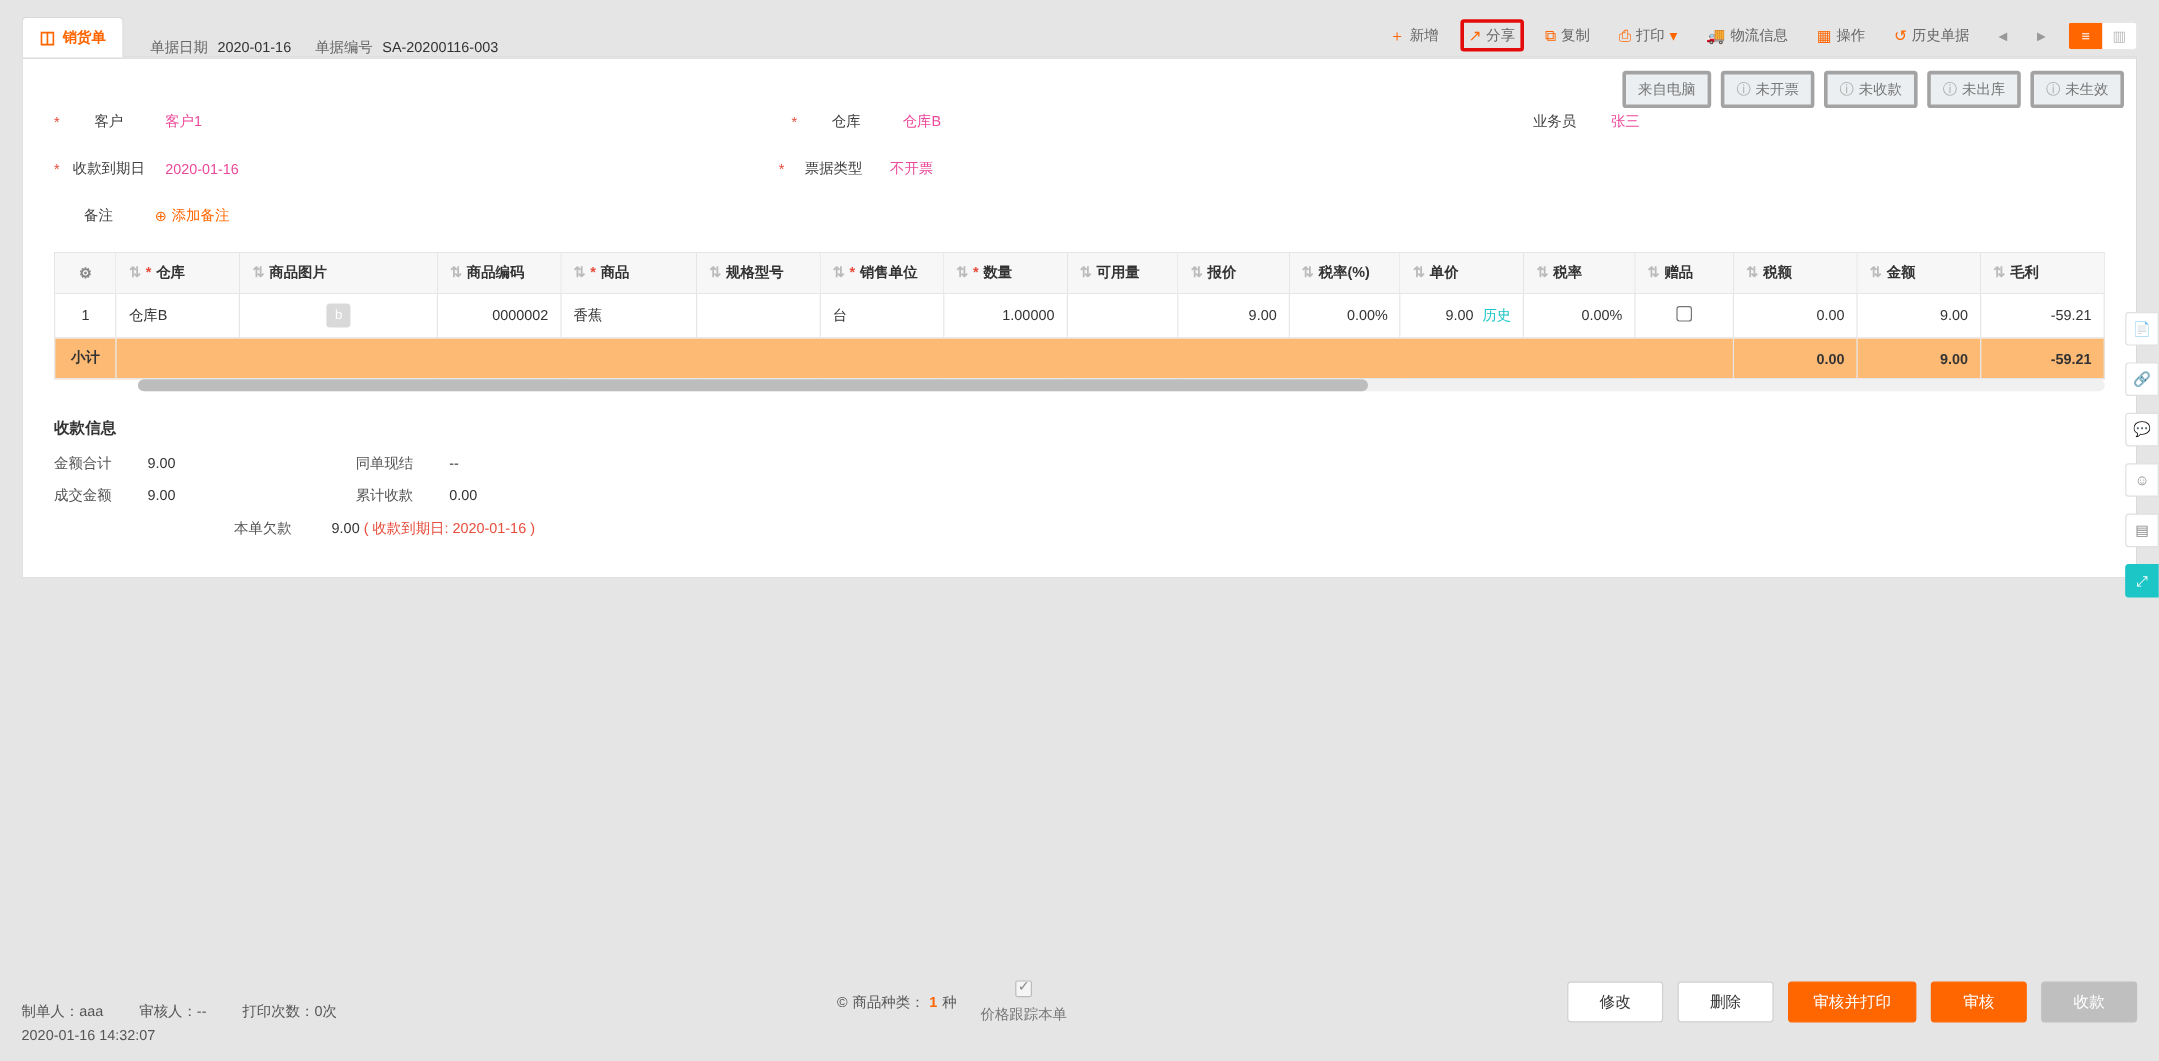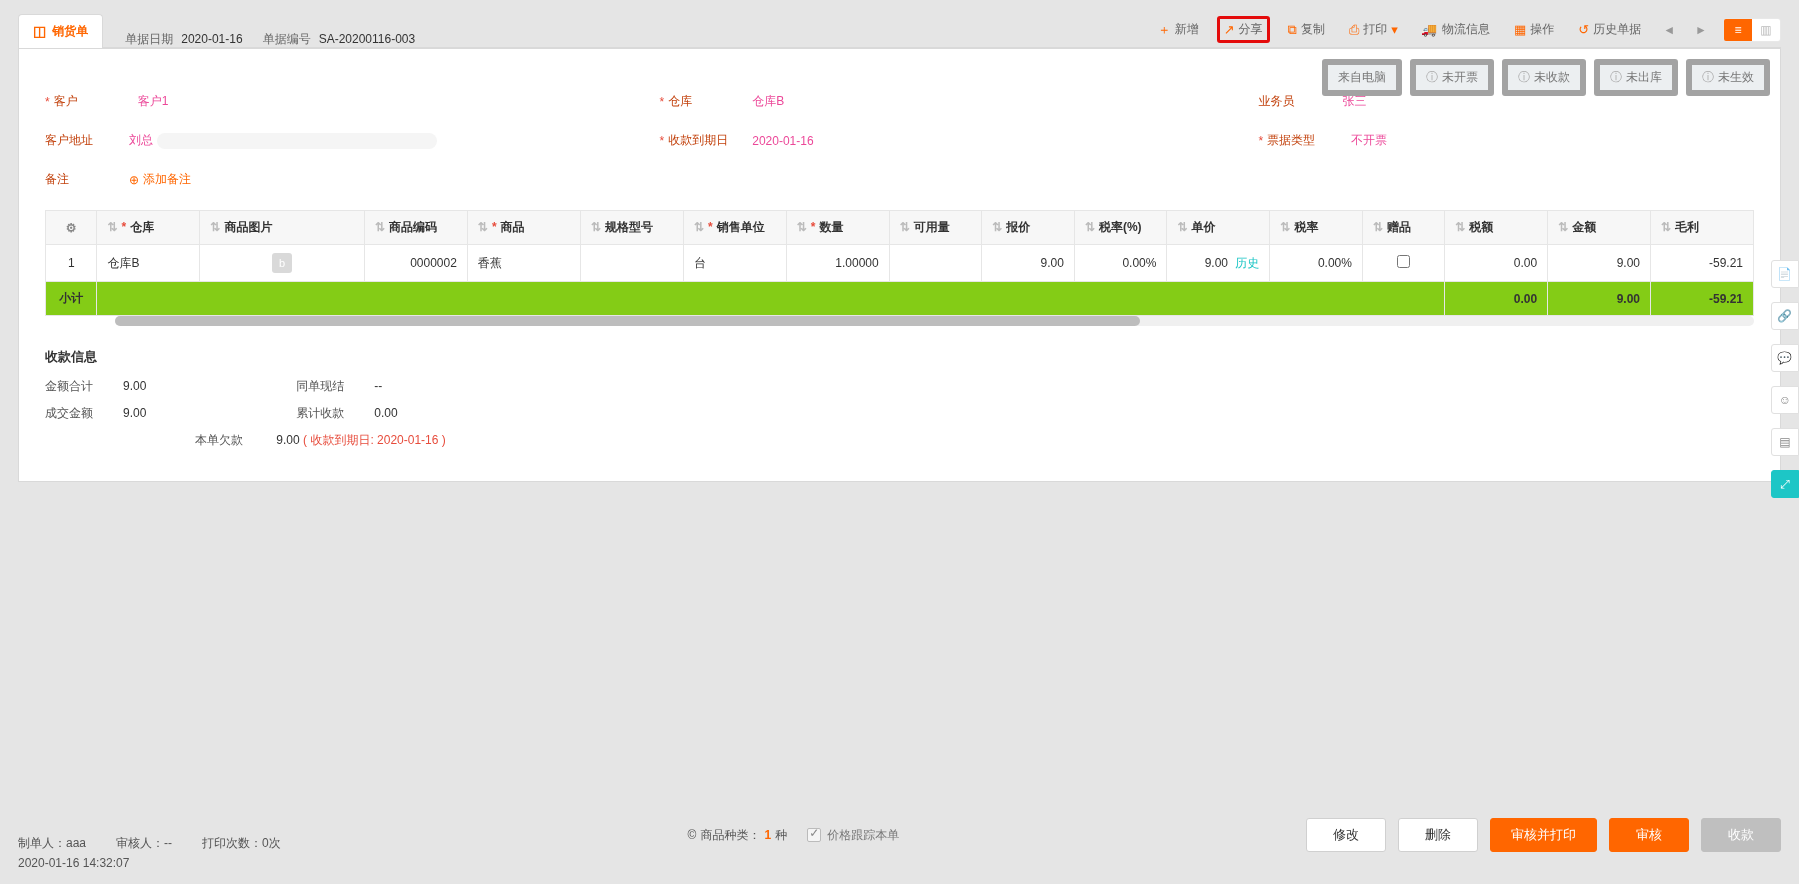--- a/index.html
+++ b/index.html
@@ -56,55 +56,55 @@
   .view-toggle .vt { width:28px; height:22px; display:inline-flex; align-items:center; justify-content:center; cursor:pointer; }
   .vt.active { background:#f60; color:#fff; }
   .vt:not(.active){ background:#fff; color:#bbb; }
 
   
   .chips {
     position:absolute;
     right: 18px; top: 58px;
     display:flex; gap:8px;
   }
-  .chip { background:#eceff1; border:6px solid #a3a3a3; border-radius:3px; padding:4px 10px; color:#777; display:inline-flex; align-items:center; gap:4px; }
+  .chip { background:#eceff1; border:3px solid #a3a3a3; border-radius:3px; padding:4px 10px; color:#777; display:inline-flex; align-items:center; gap:4px; }
   .chip .info { color:#aaa; }
 
   
   .panel {
     position:absolute;
     left:18px; right:18px; top:48px;
     background:#fff;
     border:1px solid #d9d9d9;
     padding:44px 26px 22px 26px;
   }
 
   .form-row { display:flex; margin-bottom:22px; }
   .form-cell { display:flex; align-items:center; }
   .form-cell.c1 { width: 620px; }
   .form-cell.c2 { width: 580px; }
   .form-cell.c3 { width: 500px; margin-left: 24px; }
   .req { color:#e74c3c; margin-right:4px; }
-  .lab { color:#c2410c; width:74px; text-align:left; display:inline-block; margin-right:10px;}
+  .lab { color:#404040; width:74px; text-align:center; display:inline-block; margin-right:10px;}
   .val { color:#ec4899; }
   .link-orange { color:#f60; cursor:pointer; display:inline-flex; align-items:center; gap:4px;}
   .mask { display:inline-block; width:280px; height:16px; background:#f5f5f5; border-radius:8px; margin-left:4px;}
 
   
   .grid { position:relative; margin-top:8px;}
   table { border-collapse: collapse; width:100%; table-layout: fixed;}
   th, td { border:1px solid #e6e6e6; padding:8px 10px; font-size:12px; }
   thead th { background:#f7f7f7; color:#333; font-weight:600; position:relative; text-align:left; }
   thead th .sorter { color:#bbb; margin-right:4px; }
   thead th .req { color:#e74c3c; }
   .idx-col { width:50px; text-align:center;}
   .gear { color:#888; }
   td.num { text-align:right; }
   td.center { text-align:center;}
-  tr.subtotal td { background:#84cc16; font-weight:700;}
+  tr.subtotal td { background:#fdba74; font-weight:700;}
   tr.subtotal td:first-child { text-align:center;}
   .chip-img { width:20px; height:20px; background:#d9d9d9; border-radius:3px; display:inline-flex; align-items:center; justify-content:center; color:#fff; font-size:11px; margin:auto;}
   .hist { color:#1dc6c6; margin-left:4px;}
   .hscroll { position:relative; height:14px; margin-top:-2px;}
   .hscroll .track { position:absolute; left:70px; right:0; top:2px; height:10px; background:#f0f0f0; border-radius:6px;}
   .hscroll .thumb { position:absolute; left:70px; width:60%; top:2px; height:10px; background:#bdbdbd; border-radius:6px;}
 
   .payinfo { margin-top:20px; }
   .payinfo h4 { font-size:13px; color:#333; margin-bottom:12px;}
   .pay-row { display:flex; gap:150px; margin-bottom:10px; color:#555;}
@@ -117,21 +117,21 @@
     position:absolute;
     left:18px; right:18px; bottom:14px;
     display:flex; align-items:center; justify-content:space-between;
     color:#555;
   }
   .footer-left { display:flex; flex-direction:column; gap:4px;margin-top:35px;}
   .footer-left .row1 { display:flex; gap:30px;}
   .footer-mid { display:flex; align-items:center; gap:20px; color:#555;}
   .footer-mid .cnt { display:inline-flex; align-items:center; gap:4px;}
   .footer-mid .cnt .num { color:#f60; font-weight:600;}
-  .check { display:inline-flex; align-items:center; gap:6px; color:#777;}
+  .check { display:inline-flex; align-items:center; gap:6px; color:#777;flex-direction:column;}
   .check .box { width:14px; height:14px; border:1px solid #bbb; background:#f5f5f5; border-radius:2px; display:inline-block; position:relative;}
   .check .box::after { content:"✓"; position:absolute; top:-3px; left:1px; font-size:12px; color:#888;}
   .footer-right { display:flex; gap:12px;}
   .btn { min-width:80px; height:34px; border-radius:3px; border:1px solid #d0d0d0; background:#fff; color:#333; padding:0 20px; cursor:pointer; font-size:13px;}
   .btn.primary { background:#f60; border-color:#f60; color:#fff;}
   .btn.disabled { background:#bfbfbf; border-color:#bfbfbf; color:#fff; cursor:not-allowed;}
 
   
   .rail {
     position:absolute;
@@ -232,25 +232,20 @@
           <span class="lab">仓库</span>
         <span class="val">仓库B</span>
       </div>
       <div class="form-cell c3">
         <span class="lab">业务员</span>
         <span class="val">张三</span>
       </div>
     </div>
 
     <div class="form-row">
-      <div class="form-cell c1">
-        <span class="lab">客户地址</span>
-        <span class="val">刘总</span>
-        <span class="mask"></span>
-      </div>
       <div class="form-cell c2">
         <span class="req">*</span>
           <span class="lab">收款到期日</span>
         <span class="val">2020-01-16</span>
       </div>
       <div class="form-cell c3">
         <span class="req">*</span>
           <span class="lab">票据类型</span>
         <span class="val">不开票</span>
       </div>

